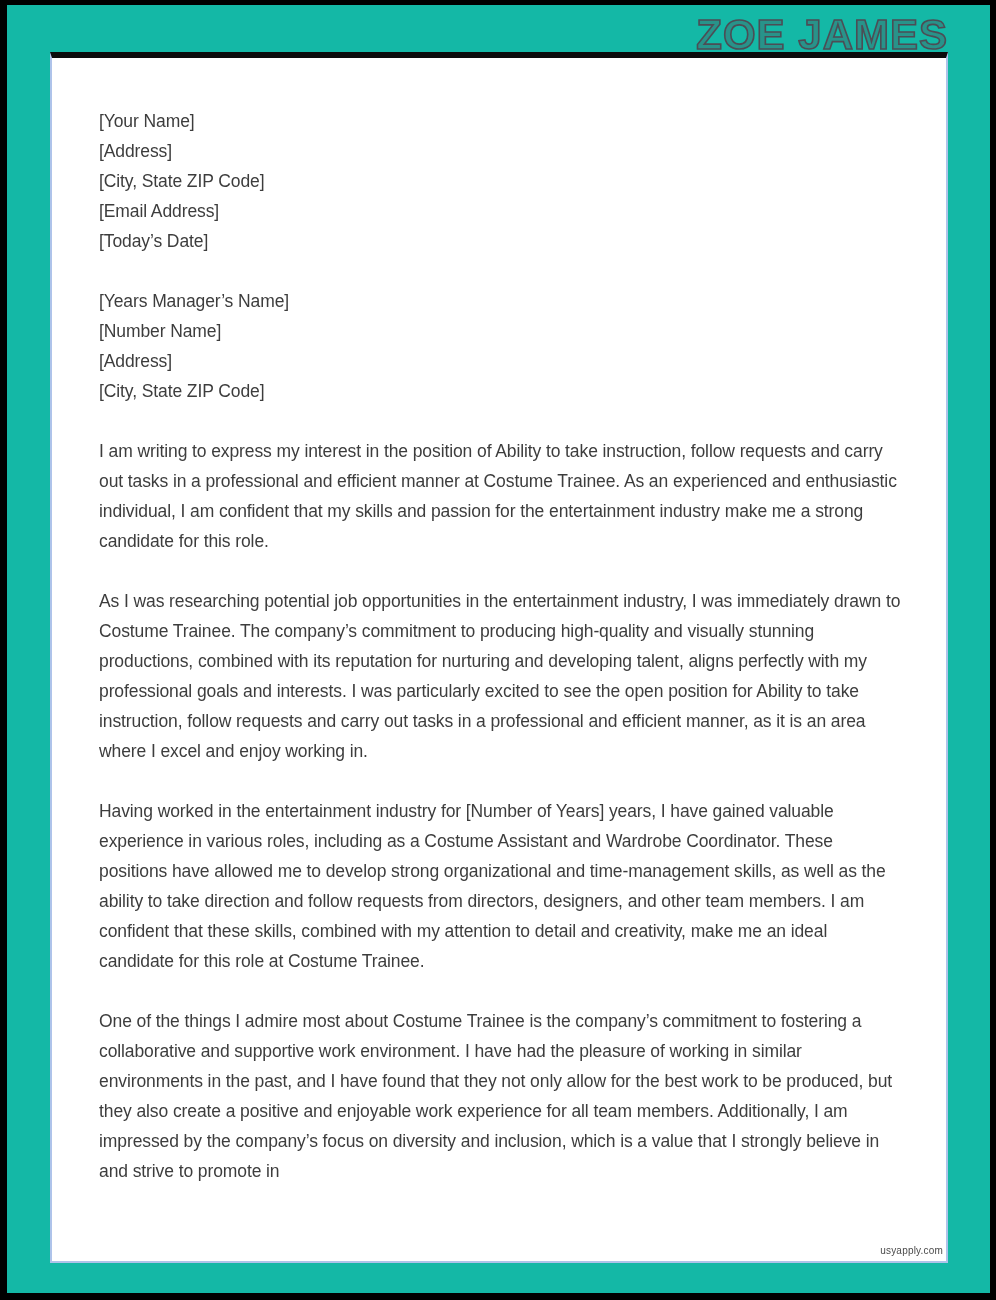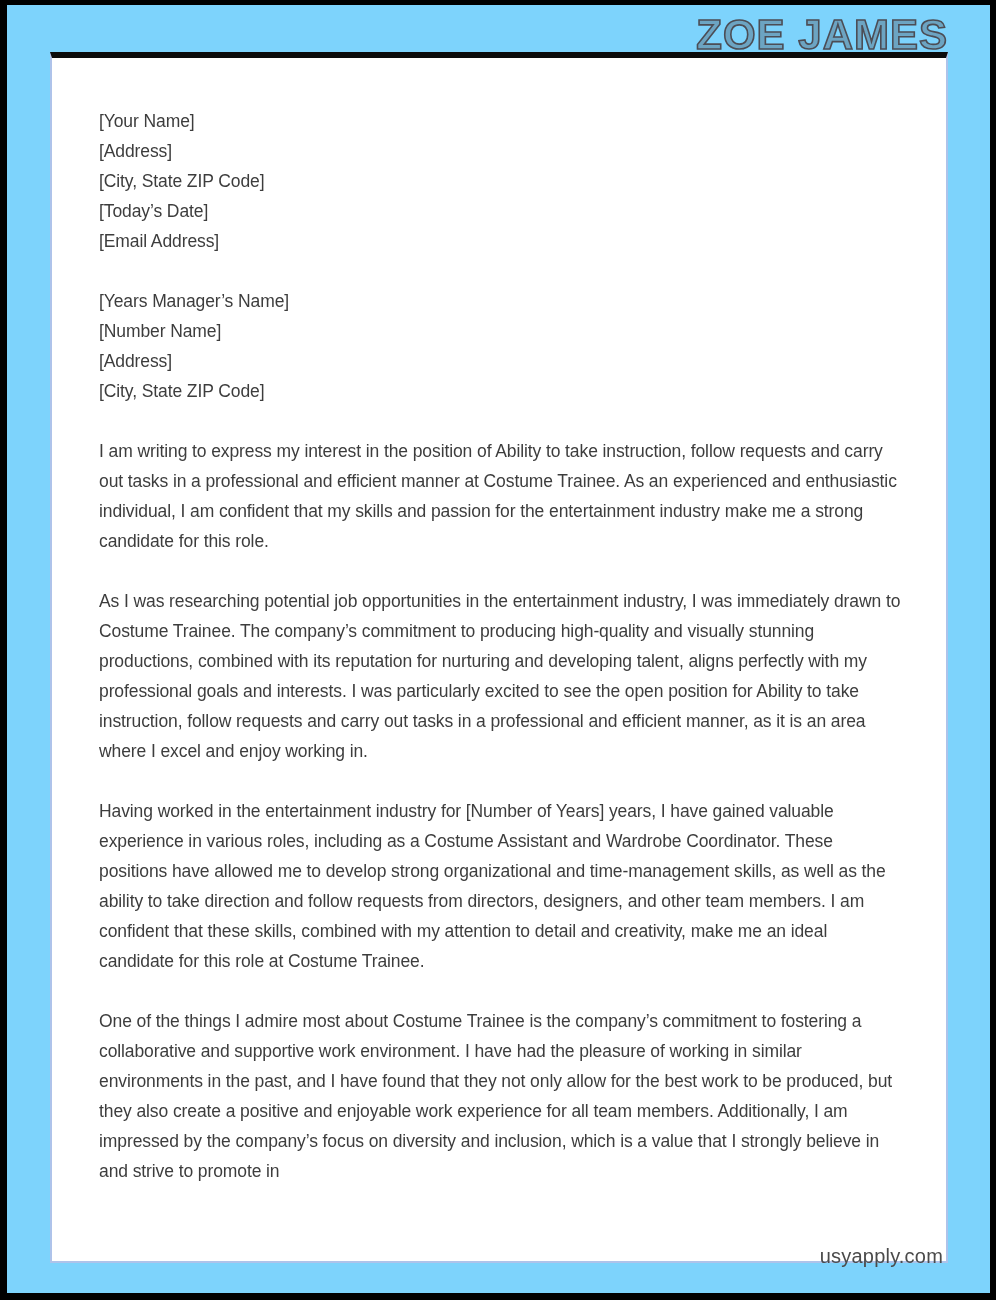--- a/index.html
+++ b/index.html
@@ -6,21 +6,21 @@
   body {
     width: 996px; height: 1300px;
     background: #000;
     font-family: "Liberation Sans", sans-serif;
     overflow: hidden;
   }
   .frame {
     position: relative;
     box-sizing: border-box;
     width: 996px; height: 1300px;
-    background: #7dd3fc;
+    background: #14b8a6;
     border-top: 5px solid #000;
     border-right: 6px solid #000;
     border-bottom: 7px solid #000;
     border-left: 7px solid #000;
     overflow: hidden;
   }
   .brand {
     position: absolute;
     top: 6px; right: 42px;
     font-size: 42px;
@@ -38,21 +38,21 @@
     width: 898px; height: 1211px;
     background: #ffffff;
     border-top: 6px solid #0b0b0b;
     border-left: 2px solid #aec3ea;
     border-right: 2px solid #aec3ea;
     border-bottom: 2px solid #aec3ea;
   }
   .watermark {
     position: absolute;
     top: 1240px; right: 47px;
-    font-size: 20px;
+    font-size: 10px;
     color: #4b4b4b;
     letter-spacing: 0.2px;
   }
   .content {
     position: absolute;
     left: 92px; top: 93px;
     width: 802px;
     font-size: 17.5px;
     line-height: 30px;
     color: #3d3d3d;
@@ -73,22 +73,22 @@
   <div class="page"></div>
 
   <div class="watermark">usyapply.com</div>
 
   <div class="content">
 
     <div class="addr-block">
       <div class="addr-line">[Your Name]</div>
       <div class="addr-line">[Address]</div>
       <div class="addr-line">[City, State ZIP Code]</div>
+      <div class="addr-line">[Email Address]</div>
       <div class="addr-line">[Today’s Date]</div>
-      <div class="addr-line">[Email Address]</div>
     </div>
 
     <div class="addr-block">
       <div class="addr-line">[Years Manager’s Name]</div>
       <div class="addr-line">[Number Name]</div>
       <div class="addr-line">[Address]</div>
       <div class="addr-line">[City, State ZIP Code]</div>
     </div>
 
 

